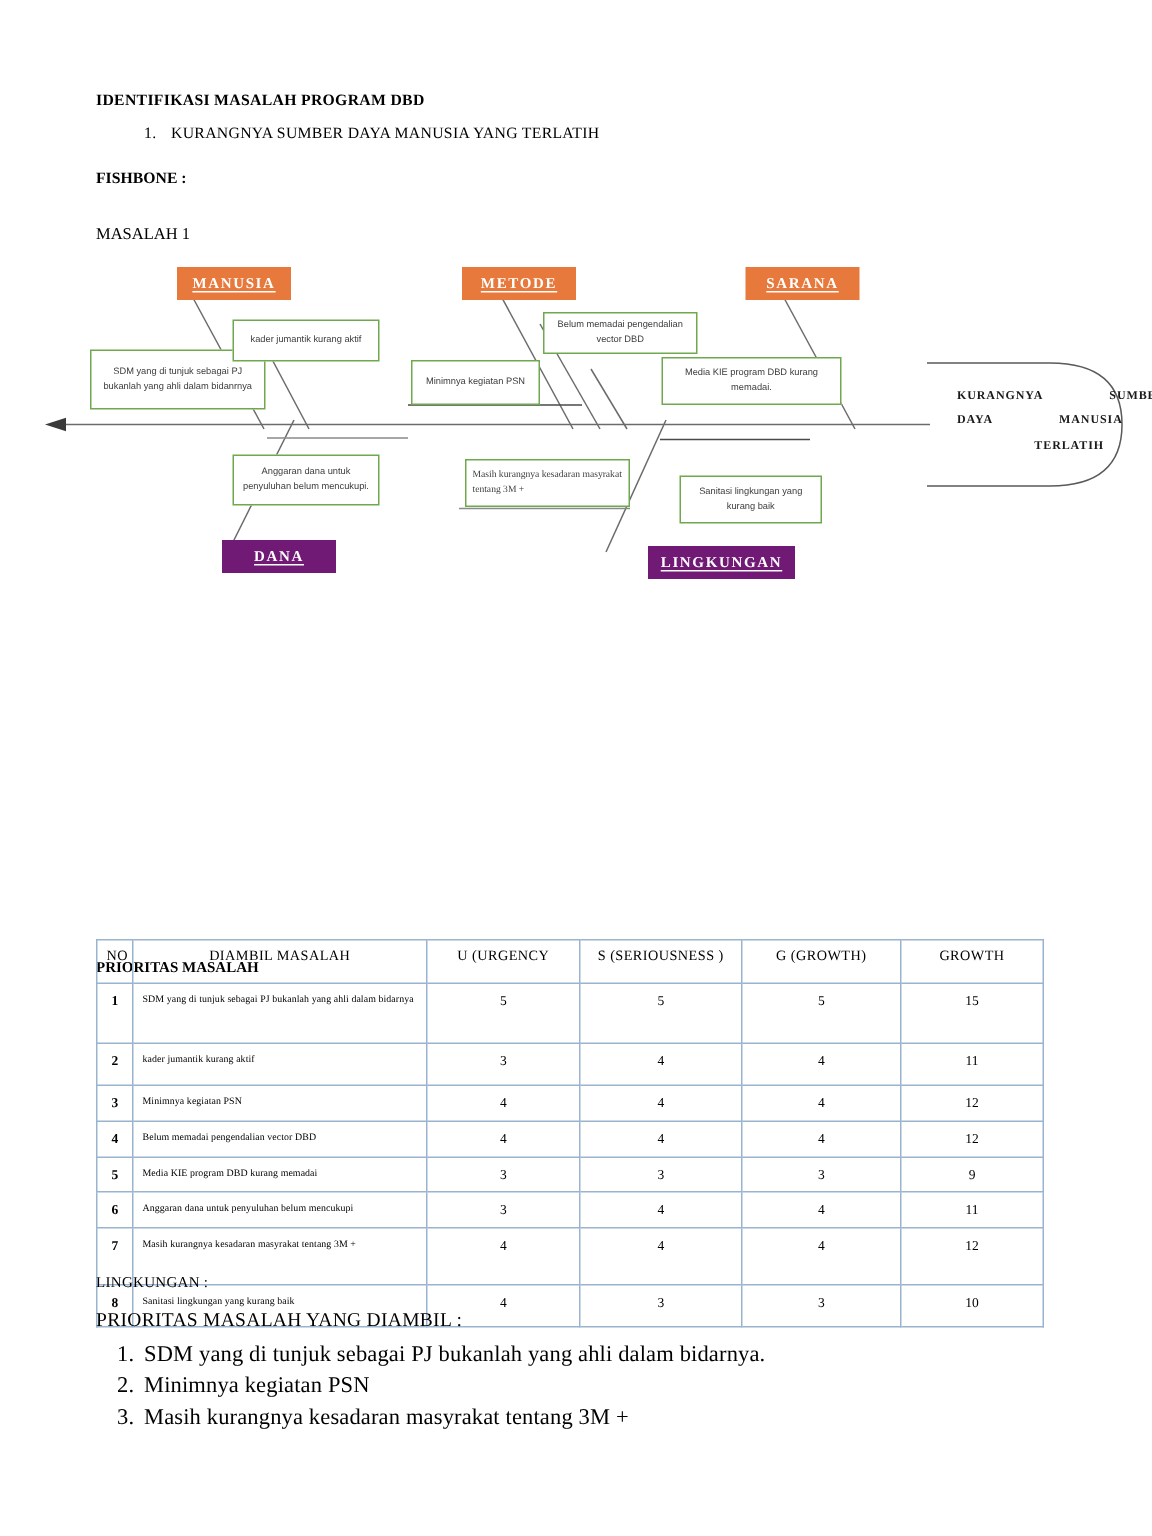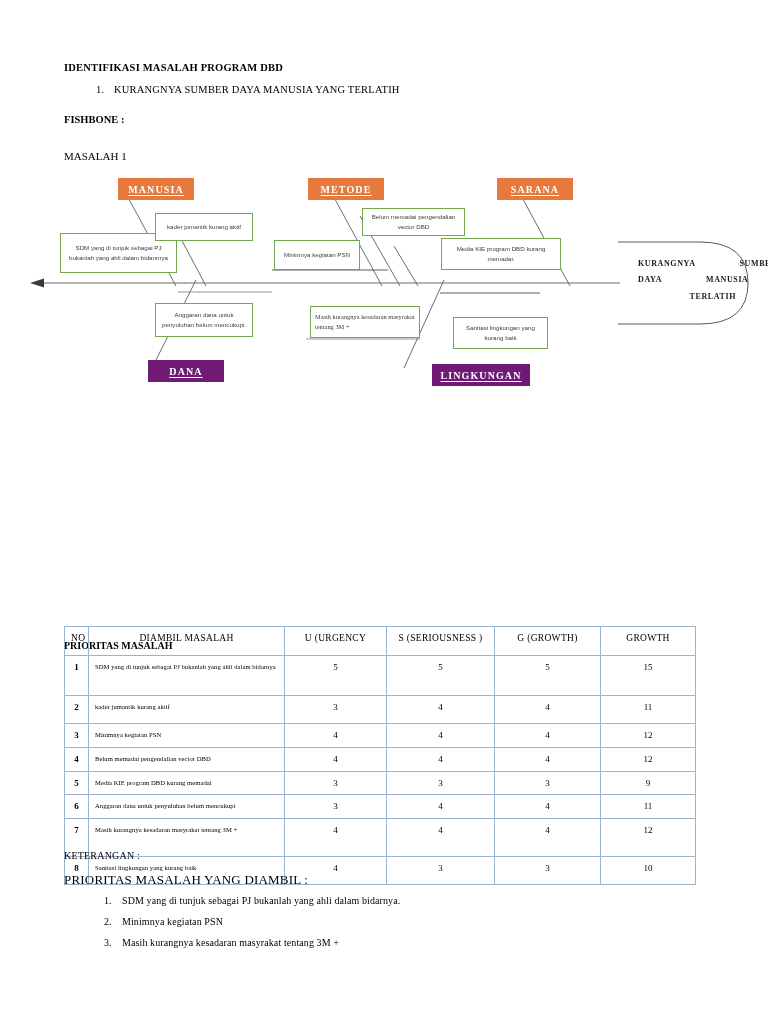--- a/index.html
+++ b/index.html
@@ -72,21 +72,21 @@
   td.no{font-size:9px;font-weight:bold;text-align:center;padding-top:3px;}
   td.pen{
     font-family:"Liberation Serif",serif;font-size:6.6px;line-height:1.6;
     padding:3px 4px 3px 6px;letter-spacing:.05px;
   }
   td.val{font-size:9px;text-align:center;padding-top:4px;}
 
   
   .ft-k{position:absolute;left:64px;top:850px;font-size:10px;letter-spacing:.2px;}
   .ft-p{position:absolute;left:64px;top:872px;font-size:13px;letter-spacing:.2px;}
-  .ft-li{position:absolute;left:104px;font-size:10px;letter-spacing:.1px;}
+  .ft-li{position:absolute;left:78px;font-size:15px;letter-spacing:.1px;}
   .ft-li .n{display:inline-block;width:18px;}
 </style>
 </head>
 <body>
 
 <div class="page">
 
   <div class="hd-title">IDENTIFIKASI MASALAH PROGRAM DBD</div>
   <div class="hd-num">
     <span class="n">1.</span><span>KURANGNYA SUMBER DAYA MANUSIA YANG TERLATIH</span>
@@ -259,21 +259,21 @@
         <td class="no">8</td>
         <td class="pen">Sanitasi lingkungan yang kurang baik</td>
         <td class="val">4</td>
         <td class="val">3</td>
         <td class="val">3</td>
         <td class="val">10</td>
       </tr>
     </tbody>
   </table>
 
-  <div class="ft-k">KETERANGAN :</div>
+  <div class="ft-k">LINGKUNGAN :</div>
   <div class="ft-p">PRIORITAS MASALAH YANG DIAMBIL :</div>
 
   <div class="ft-li" style="top:895px;">
     <span class="n">1.</span><span>SDM yang di tunjuk sebagai PJ bukanlah yang ahli dalam bidarnya.</span>
   </div>
   <div class="ft-li" style="top:916px;">
     <span class="n">2.</span><span>Minimnya kegiatan PSN</span>
   </div>
   <div class="ft-li" style="top:937px;">
     <span class="n">3.</span><span>Masih kurangnya kesadaran masyrakat tentang 3M +</span>

